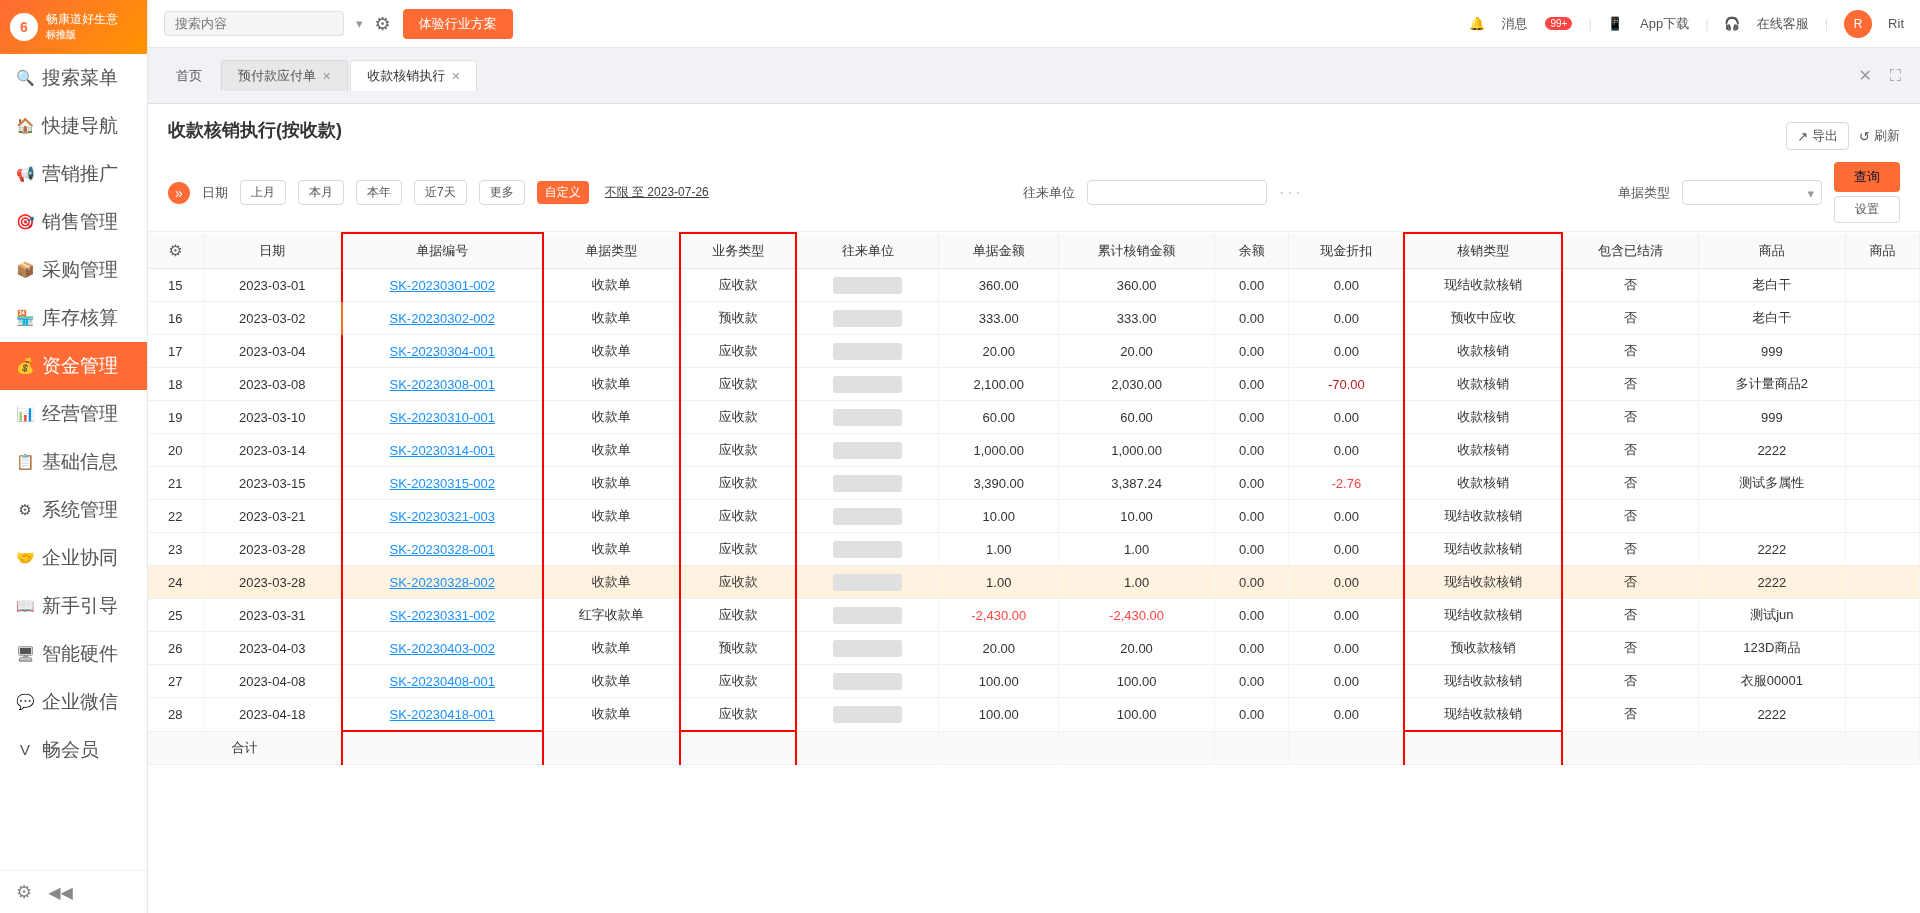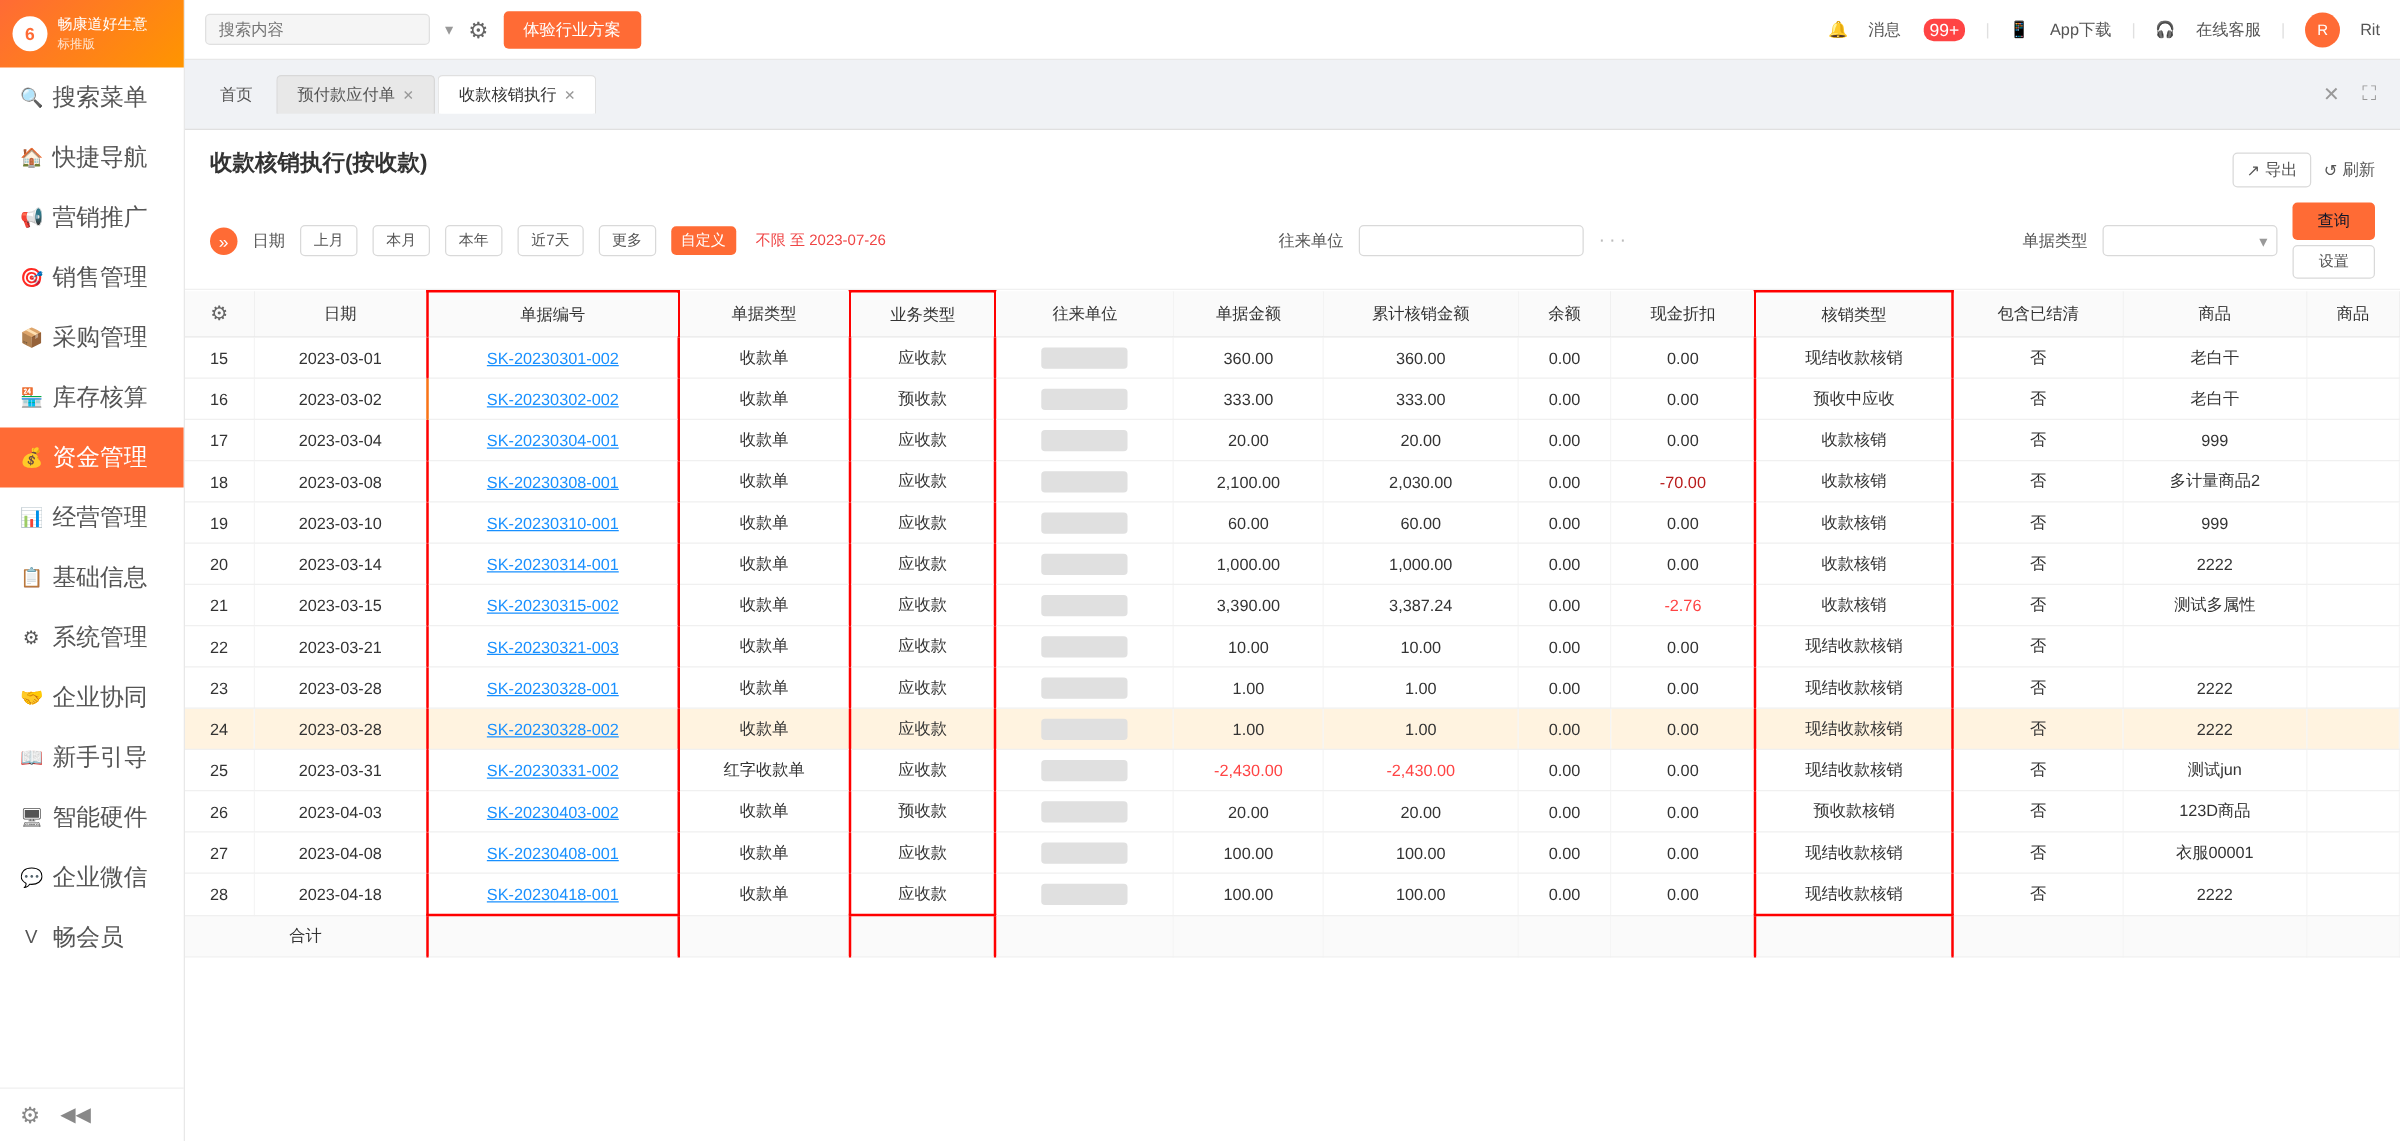--- a/index.html
+++ b/index.html
@@ -23,21 +23,21 @@
       color: #fff;
     }
     .sidebar-logo .logo-icon {
       width: 28px; height: 28px;
       background: #fff;
       border-radius: 50%;
       display: flex; align-items: center; justify-content: center;
       color: #ff6b35; font-weight: bold; font-size: 14px;
     }
     .sidebar-logo .logo-text { font-size: 12px; line-height: 1.3; }
-    .sidebar-logo .logo-badge { font-size: 10px; color: rgba(255,255,255,0.8); }
+    .sidebar-logo .logo-badge { font-size: 10px; color: rgba(255,255,255,0.8); font-weight: bold; }
     .sidebar-nav { flex: 1; overflow-y: auto; }
     .sidebar-nav-item {
       display: flex; align-items: center; gap: 8px;
       padding: 11px 16px; cursor: pointer; color: #555;
       transition: background 0.2s;
     }
     .sidebar-nav-item.active { background: #ff6b35; color: #fff; }
     .sidebar-nav-item .nav-icon { font-size: 15px; width: 18px; text-align: center; }
     .sidebar-nav-item .nav-label { font-size: 19px; }
     .sidebar-bottom {
@@ -60,21 +60,21 @@
       background: #f5f5f5; border: 1px solid #e0e0e0; border-radius: 4px;
       padding: 4px 10px; font-size: 13px; color: #999; width: 180px;
     }
     .topbar-btn-orange {
       background: #ff6b35; color: #fff; border: none; border-radius: 4px;
       padding: 6px 16px; cursor: pointer; font-size: 13px;
     }
     .topbar-right { display: flex; align-items: center; gap: 16px; color: #555; font-size: 13px; }
     .topbar-badge {
       background: #ff4444; color: #fff; border-radius: 8px;
-      font-size: 14px; padding: 1px 5px; margin-left: 2px;
+      font-size: 10px; padding: 1px 5px; margin-left: 2px;
     }
 
     
     .tabbar {
       height: 56px; background: #f0f2f5;
       display: flex; align-items: center; border-bottom: 1px solid #e0e0e0;
       padding: 0 11px; gap: 2px;
     }
     .tab {
       display: flex; align-items: center; gap: 6px;
@@ -103,21 +103,21 @@
     }
     .filter-label { color: #555; font-size: 13px; }
     .filter-date-btn {
       background: none; border: 1px solid #d9d9d9; border-radius: 4px;
       padding: 3px 10px; cursor: pointer; font-size: 12px; color: #555;
     }
     .filter-custom {
       background: #ff6b35; color: #fff; border: none; border-radius: 4px;
       padding: 3px 8px; cursor: pointer; font-size: 12px;
     }
-    .filter-date-range { color: #ef4444; font-size: 12px; margin-left: 4px; }
+    .filter-date-range { color: #404040; font-size: 12px; margin-left: 4px; text-decoration: underline; }
     .filter-input {
       border: 1px solid #d9d9d9; border-radius: 4px;
       padding: 4px 10px; font-size: 13px; width: 200px; color: #555;
     }
     .filter-dots { color: #bbb; letter-spacing: 3px; font-size: 16px; }
     .filter-select {
       border: 1px solid #d9d9d9; border-radius: 4px;
       padding: 4px 28px 4px 10px; font-size: 13px; color: #555;
       background: #fff; appearance: none; cursor: pointer; min-width: 140px;
     }

